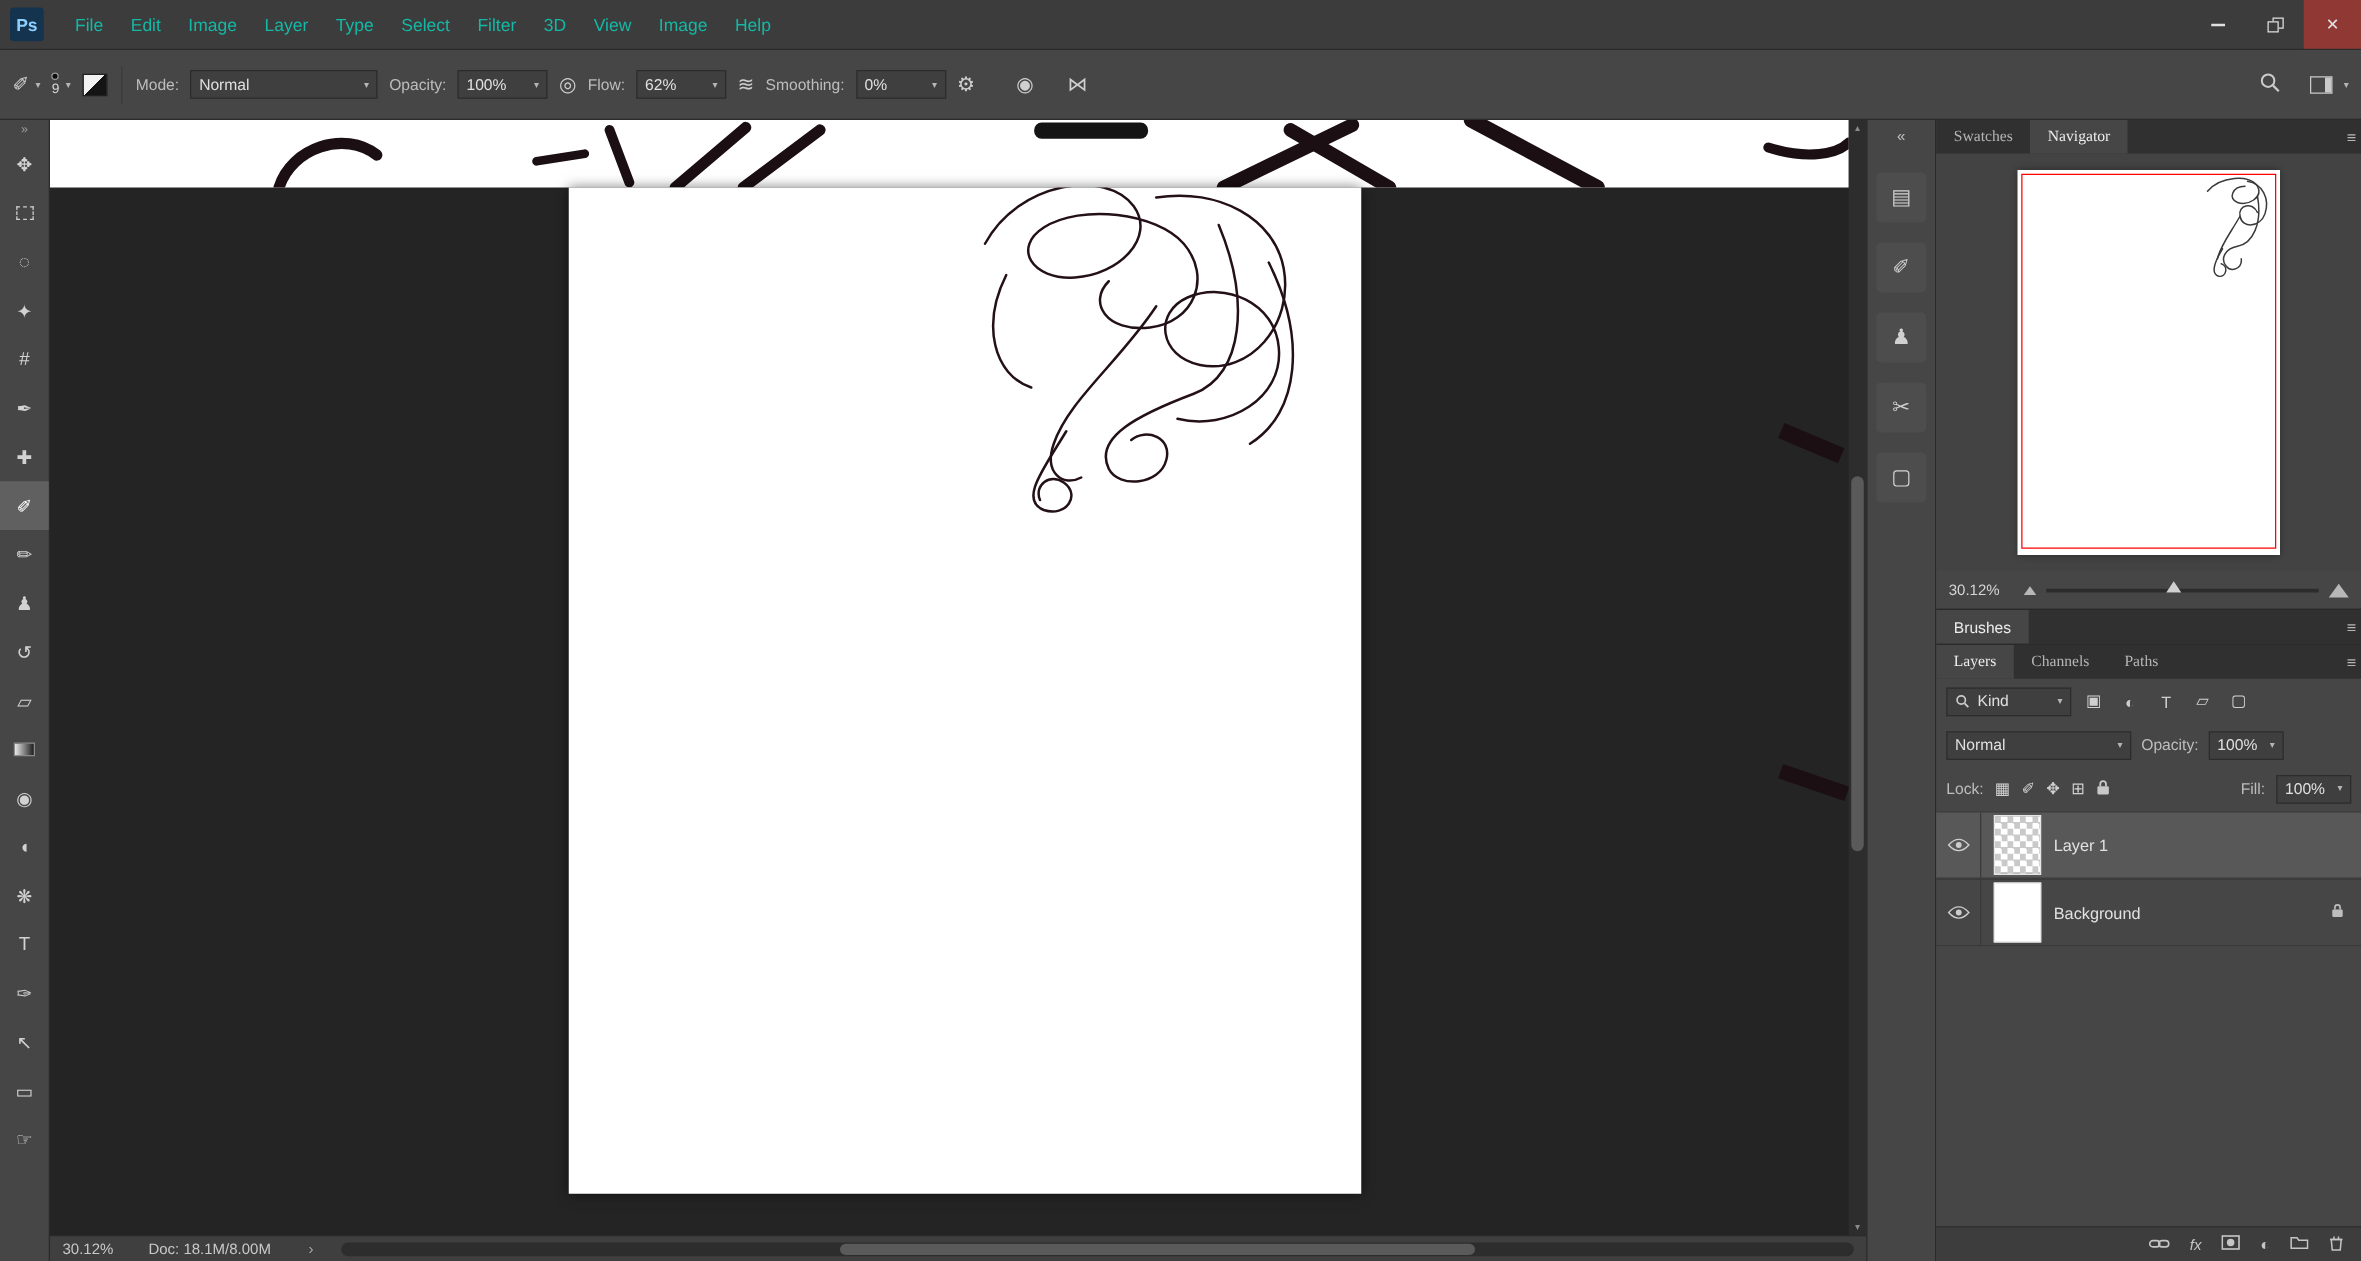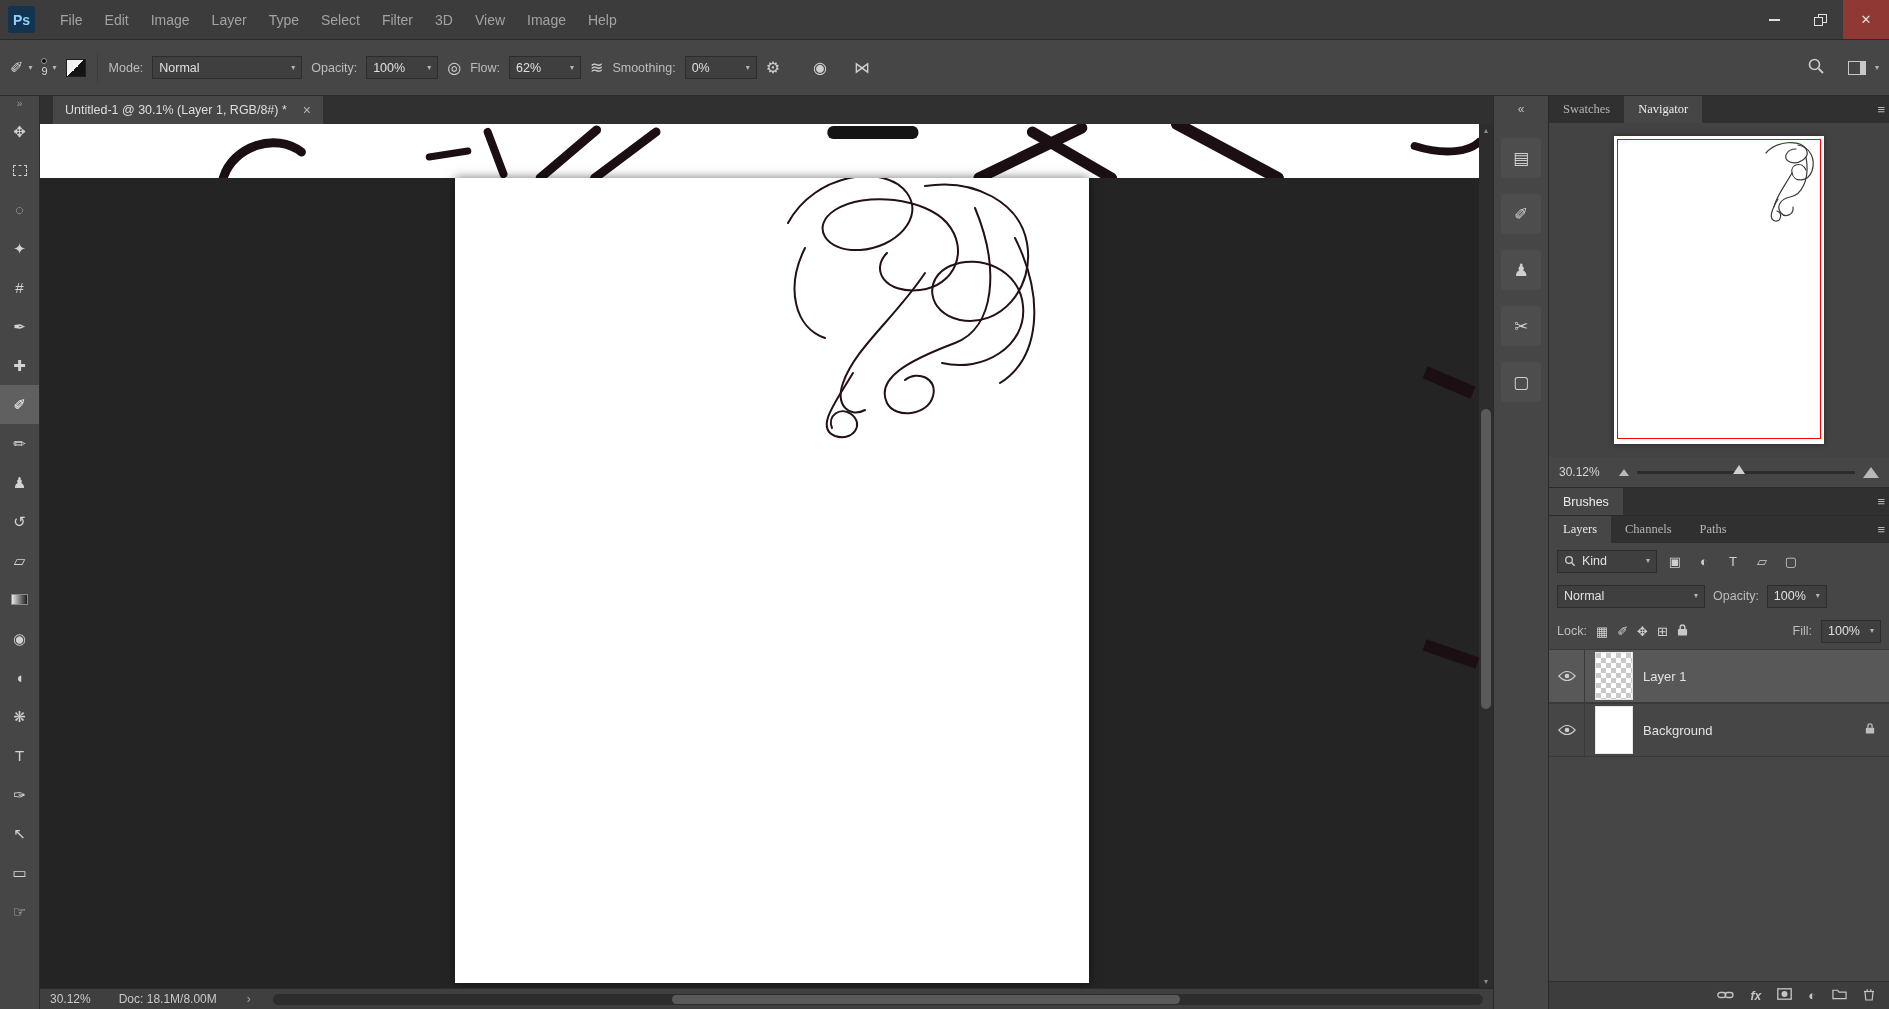--- a/index.html
+++ b/index.html
@@ -9,21 +9,21 @@
     --paste:#242424; --sel:#5b5b5b; --accent-red:#ff0000;
   }
   *{box-sizing:border-box; margin:0; padding:0;}
   html,body{width:1889px; height:1009px; overflow:hidden;}
   body{font-family:"Liberation Sans","DejaVu Sans",sans-serif; background:var(--chrome); color:var(--txt); font-size:13px; -webkit-user-select:none;}
   .app{width:1889px; height:1009px; display:flex; flex-direction:column;}
 
   
   .menubar{height:40px; background:#3c3c3c; border-bottom:1px solid var(--line); display:flex; align-items:center; flex:0 0 auto;}
   .pslogo{width:27px; height:27px; margin:0 14px 0 8px; background:#14334e; color:#8ed0ff; border-radius:3px; font-size:14px; font-weight:bold; display:flex; align-items:center; justify-content:center;}
-  .menu{padding:0 11px; height:100%; display:flex; align-items:center; font-size:14px; color:#a3a3a3; cursor:default;}
+  .menu{padding:0 11px; height:100%; display:flex; align-items:center; font-size:14px; color:#14b8a6; cursor:default;}
   .wincontrols{margin-left:auto; display:flex; height:100%;}
   .winbtn{width:46px; height:100%; display:flex; align-items:center; justify-content:center; color:#e0e0e0; font-size:13px;}
   .winbtn.close{background:#8f3834;}
   .min-glyph{display:block; width:11px; height:0; border-bottom:2px solid #e0e0e0;}
   .restore-glyph{position:relative; display:block; width:13px; height:12px;}
   .sq{position:absolute; border:1px solid #e0e0e0;}
   .sq1{width:9px; height:9px; right:0; top:0;}
   .sq2{width:9px; height:9px; left:0; bottom:0; background:#3c3c3c;}
 
   
@@ -114,21 +114,21 @@
   .layer-item.sel{background:#585858;}
   .eye-cell{width:36px; align-self:stretch; display:flex; align-items:center; justify-content:center; border-right:1px solid #3a3a3a;}
   .lthumb{width:38px; height:48px; margin:0 10px; border:1px solid #e6e6e6;}
   .lthumb.checker{background:repeating-conic-gradient(#ffffff 0 25%, #c9c9c9 0 50%); background-size:10px 10px;}
   .lthumb.white{background:#ffffff;}
   .lname{font-size:13px; color:#e2e2e2;}
   .lname.bg{}
   .layer-lock{margin-left:auto; margin-right:14px;}
   .layers-filler{flex:1; background:var(--chrome);}
   .layers-footer{height:28px; background:#3d3d3d; border-top:1px solid #2e2e2e; display:flex; align-items:center; justify-content:flex-end; gap:16px; padding-right:14px; flex:0 0 auto; color:#c5c5c5;}
-  .fx{font-size:12px; font-style:italic; font-weight:bold; color:#c5c5c5;}
+  .fx{font-size:12px; font-style:italic; font-weight:normal; color:#c5c5c5;}
 </style>
 </head>
 <body>
 
 <div class="app">
 
   <div class="menubar">
     <div class="pslogo">Ps</div>
     <div class="menu">File</div>
     <div class="menu">Edit</div>
@@ -276,26 +276,20 @@
         </div>
       <div class="tool">
           <span>▭</span>
         </div>
       <div class="tool">
           <span>☞</span>
         </div>
     </div>
 
     <div class="main">
-      <div class="tabbar">
-        <div class="tab">
-          <span>Untitled-1 @ 30.1% (Layer 1, RGB/8#) *</span>
-          <span class="tabclose">×</span>
-        </div>
-      </div>
 
       <div class="viewport">
         <div class="artifact-strip">
           <svg viewBox="0 0 1453 54" preserveAspectRatio="none">
             <g stroke="#1b0f14" fill="none" stroke-linecap="round">
               <path d="M185,54 C195,22 238,8 264,28" stroke-width="9"></path>
               <path d="M393,33 L432,27" stroke-width="7"></path>
               <path d="M452,8 L468,50" stroke-width="8"></path>
               <path d="M505,54 L562,6" stroke-width="9"></path>
               <path d="M560,54 L622,8" stroke-width="9"></path>

